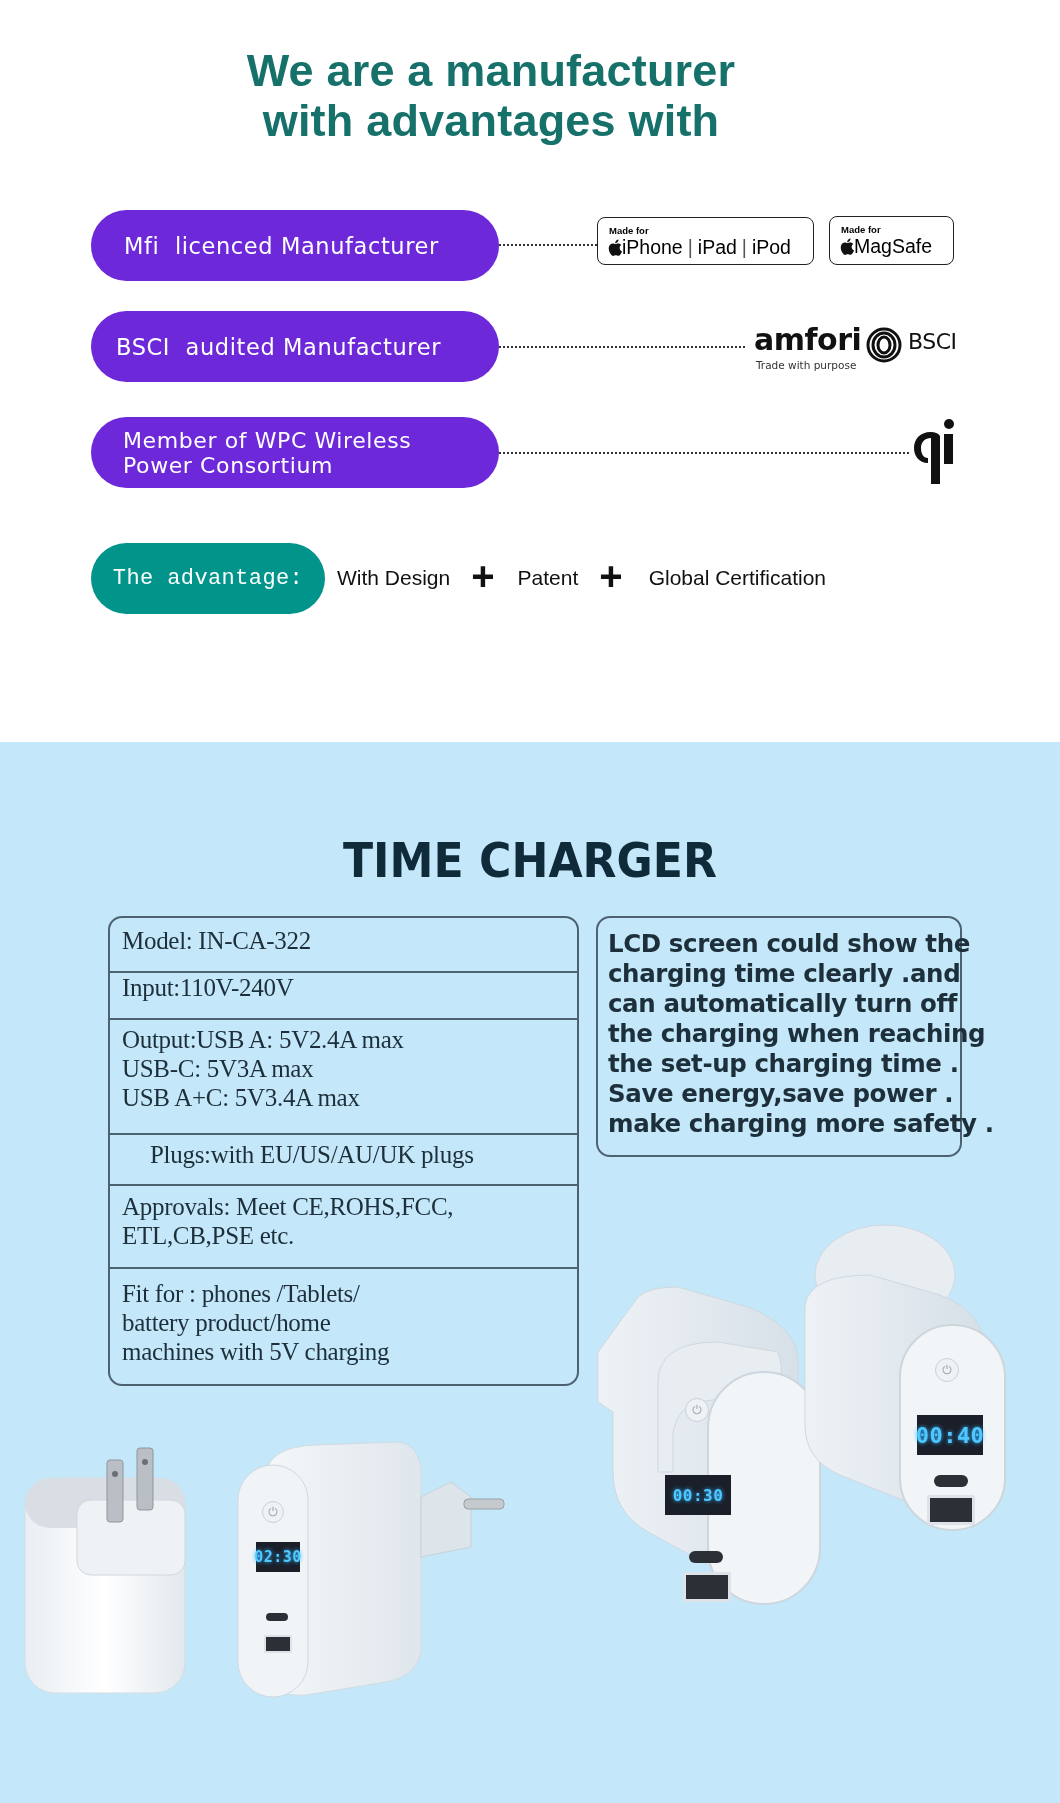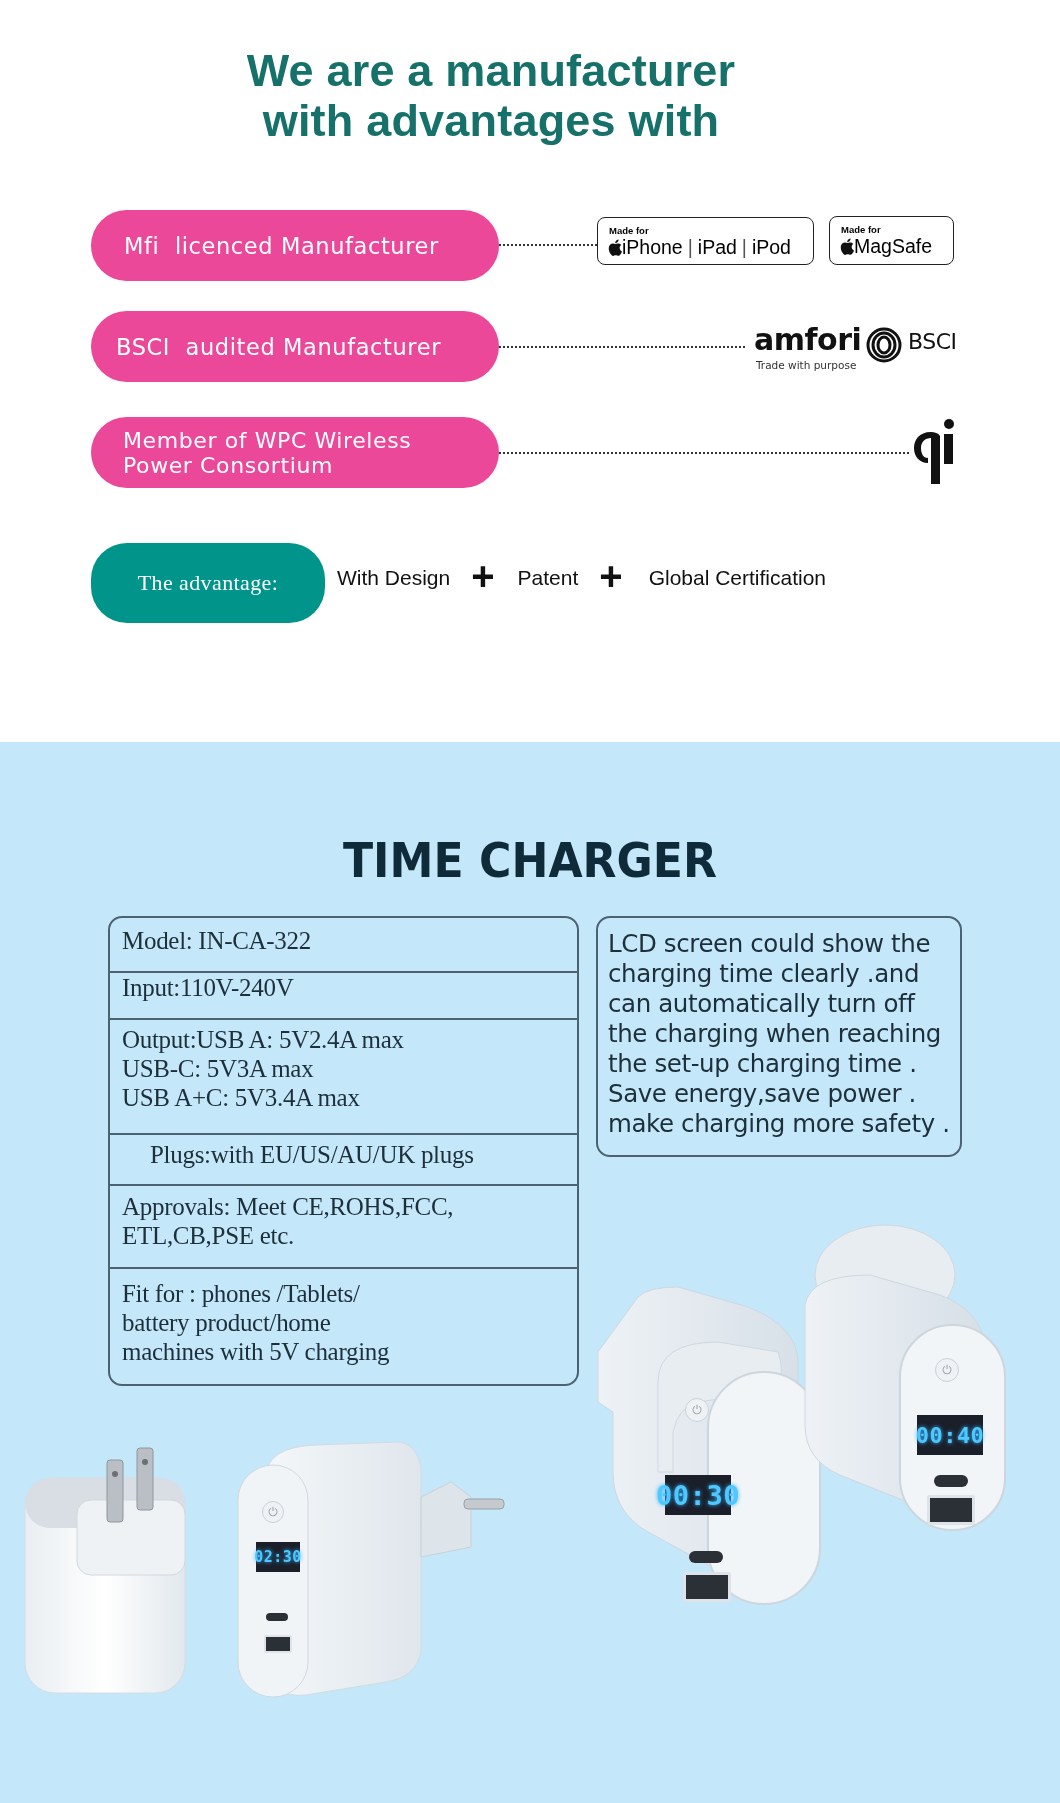--- a/index.html
+++ b/index.html
@@ -7,21 +7,21 @@
   body { position: relative; font-family: "Liberation Sans", sans-serif; }
 
   .hero-title {
     position: absolute; left: 0; top: 46px; width: 982px; text-align: center;
     color: #16716b; font-family: "Liberation Sans", sans-serif; font-weight: bold;
     font-size: 45px; line-height: 50px; letter-spacing: 0.2px;
   }
 
   .pill {
     position: absolute; left: 91px; width: 408px; height: 71px;
-    background: #ec4899; border-radius: 36px; color: #fff;
+    background: #6d28d9; border-radius: 36px; color: #fff;
     font-family: "DejaVu Sans", sans-serif; font-size: 22.5px;
     display: flex; align-items: center; padding-left: 33px; line-height: 26px;
     letter-spacing: 0.6px;
   }
   .pill.multi { padding-left: 32px; font-size: 22px; line-height: 25px; }
   .dots {
     position: absolute; height: 0; border-top: 2px dotted #333;
   }
 
   .badge {
@@ -34,23 +34,23 @@
 
   .amfori { position: absolute; left: 754px; top: 322px; }
   .amfori .word { position: absolute; left: 0; top: 0; font-family: "DejaVu Sans", sans-serif; font-weight: bold; font-size: 30px; letter-spacing: -0.5px; color: #111; white-space: nowrap; }
   .amfori .tag { position: absolute; left: 2px; top: 37px; font-size: 10.5px; color: #333; white-space: nowrap; font-family: "DejaVu Sans", sans-serif; }
   .amfori .ring { position: absolute; left: 112px; top: 5px; }
   .amfori .bsci { position: absolute; left: 154px; top: 7px; font-family: "DejaVu Sans", sans-serif; font-size: 22px; color: #111; letter-spacing: -0.5px; }
 
   .qi { position: absolute; left: 913px; top: 418px; }
 
   .adv-pill {
-    position: absolute; left: 91px; top: 543px; width: 234px; height: 80px;
+    position: absolute; left: 91px; top: 543px; width: 234px; height: 71px;
     background: #00948a; border-radius: 36px; color: #fff;
-    font-family: Liberation Serif, serif; font-size: 22px;
+    font-family: Liberation Mono, monospace; font-size: 22px;
     display: flex; align-items: center; justify-content: center; letter-spacing: 0.4px;
   }
   .adv-row {
     position: absolute; left: 337px; top: 560px; height: 36px; display: flex; align-items: center;
     font-family: Liberation Sans, sans-serif; font-size: 21px; color: #111; white-space: nowrap; gap: 11px;
   }
   .adv-row .plus { font-size: 40px; font-weight: bold; margin: 0 12px 0 10px; line-height: 36px; position: relative; top: -2px; }
 
   
   .blue { position: absolute; left: 0; top: 742px; width: 1060px; height: 1061px; background: #c4e7f9; }
@@ -66,21 +66,21 @@
     color: #1d2f3a; font-family: Liberation Serif, serif; font-size: 25px; line-height: 29px;
   }
   .spec-row { border-bottom: 2px solid #4d6270; padding: 8px 0 0 12px; letter-spacing: -0.3px; }
   .spec-row:last-child { border-bottom: none; }
   .spec-row span { display: block; }
 
   .desc-box {
     position: absolute; left: 596px; top: 916px; width: 366px; height: 241px;
     border: 2px solid #4d6270; border-radius: 14px;
     color: #1d2f3a; font-family: "DejaVu Sans", sans-serif; font-size: 24.5px; line-height: 30px;
-    padding: 11px 0 0 10px; letter-spacing: -0.4px;
+    padding: 11px 0 0 10px; letter-spacing: -0.4px; font-weight: bold;
   }
   .desc-box span { display: block; white-space: nowrap; }
 
   .product { position: absolute; }
   .lcd {
     position: absolute; background: #1a1f2a; color: #4fc7ff;
     font-family: "DejaVu Sans Mono", monospace; font-weight: bold;
     display: flex; align-items: center; justify-content: center;
     text-shadow: 0 0 4px #35b6ff; letter-spacing: 0.5px;
   }
@@ -241,21 +241,21 @@
           <stop offset="0" stop-color="#eef2f6"></stop>
           <stop offset="1" stop-color="#d7e0e8"></stop>
         </linearGradient>
     </defs>
     <path d="M10 120 L50 65 Q60 55 90 55 L160 75 Q210 95 210 130 L210 330 Q200 360 170 360 L60 300 Q25 280 25 240 L25 180 L10 170 Z" fill="url(#gw3)" stroke="#cfd8e0"></path>
     <path d="M70 150 Q70 110 130 110 L190 120 Q200 150 180 160 L110 170 Q90 175 85 200 L85 240 L70 240 Z" fill="#e8edf1" stroke="#d0d8df"></path>
     <rect x="120" y="140" width="112" height="232" rx="56" fill="#f1f5f8" stroke="#cdd6dd" stroke-width="2"></rect>
   </svg>
   <div style="position:absolute; left:97px; top:166px; width:24px; height:24px; border-radius:50%; background:#eef2f5; border:1px solid #c9d2d9; color:#9aa3aa; font-size:12px; text-align:center; line-height:22px;">⏻</div>
   
-  <div class="lcd" style="left:168px; top:243px; width:66px; height:40px; font-size:27px; position:absolute; margin-left:-91px;">00:30</div>
+  <div class="lcd" style="left:168px; top:243px; width:66px; height:40px; font-size:16px; position:absolute; margin-left:-91px;">00:30</div>
   <div style="position:absolute; left:101px; top:319px; width:34px; height:12px; border-radius:6px; background:#2b2f36;"></div>
   <div style="position:absolute; left:95px; top:340px; width:48px; height:30px; border-radius:2px; background:#2b2f36; border:3px solid #dde3e8;"></div>
 </div>
 
 <div class="product" style="left:800px; top:1215px;">
   <svg width="220" height="320" viewBox="0 0 220 320">
     <defs>
       <linearGradient id="gw4" x1="0" x2="1">
           <stop offset="0" stop-color="#eef2f6"></stop>
           <stop offset="1" stop-color="#d6dfe7"></stop>

